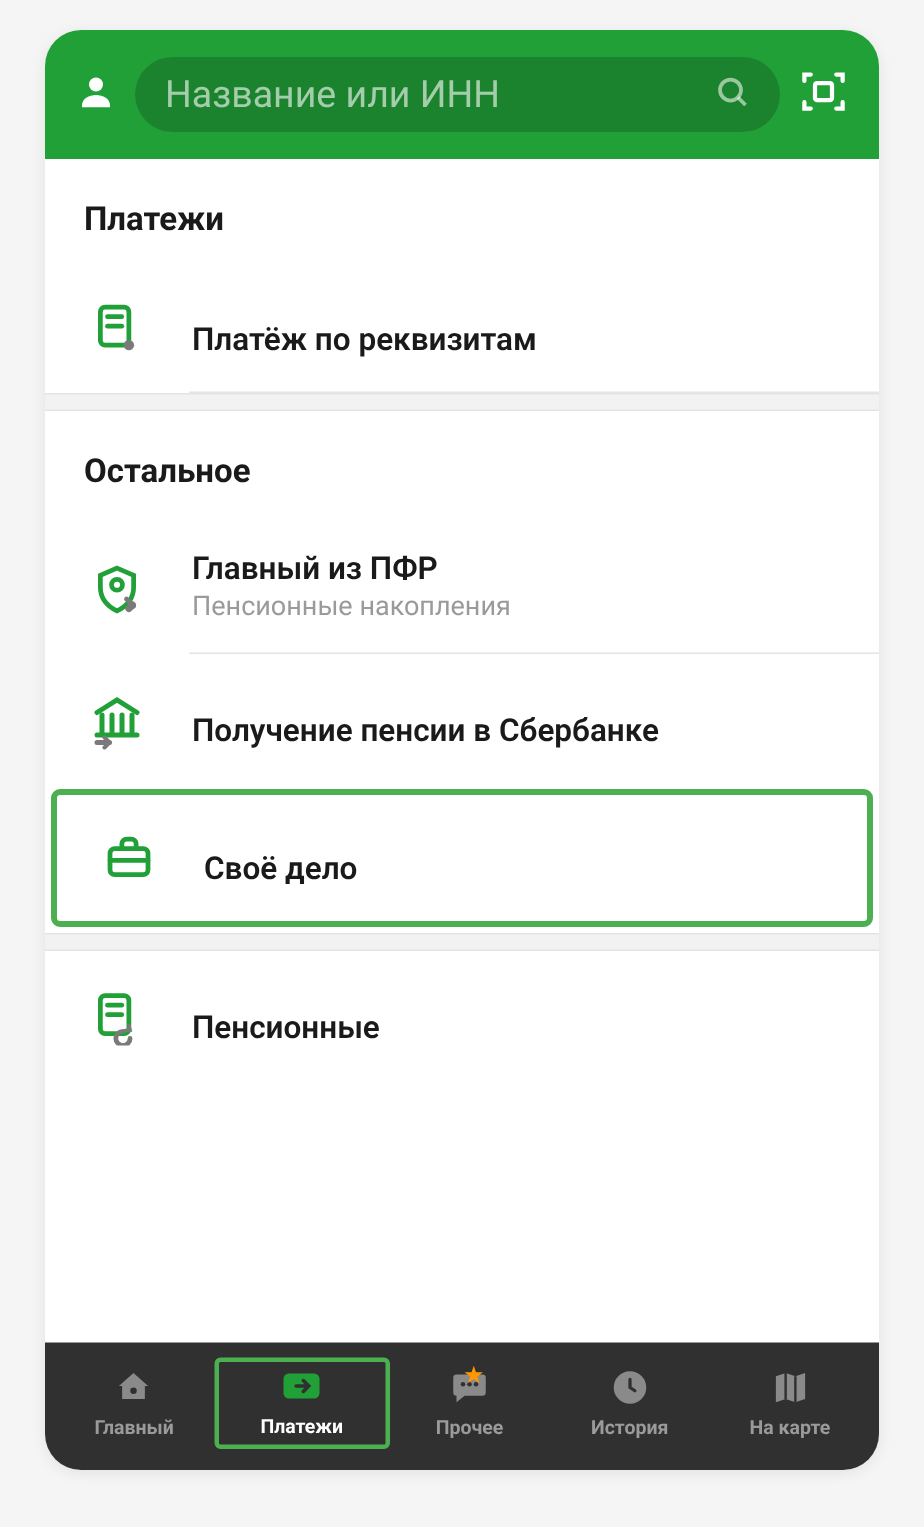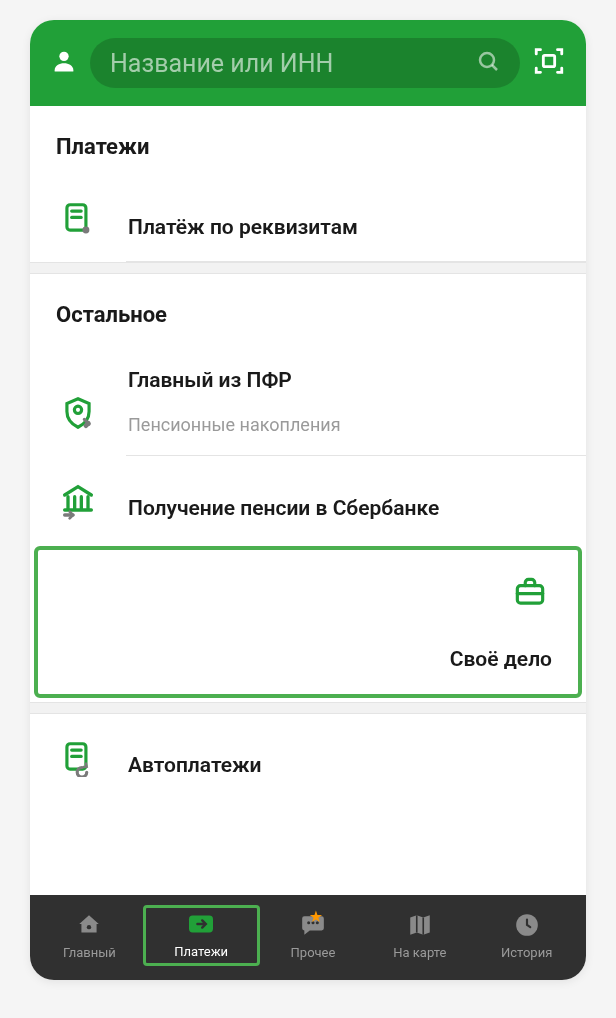--- a/index.html
+++ b/index.html
@@ -69,21 +69,21 @@
   }
   .list-item-title {
     font-size: 21px;
     font-weight: 600;
     color: #1a1a1a;
     line-height: 1.3;
   }
   .list-item-subtitle {
     font-size: 18px;
     color: #9a9a9a;
-    margin-top: 20px;
+    margin-top: 0;
   }
   .divider {
     border-top: 1px solid #e4e4e4;
     margin-left: 96px;
   }
   .section-divider {
     height: 12px;
     background: #f2f2f2;
     border-top: 1px solid #e4e4e4;
     border-bottom: 1px solid #e4e4e4;
@@ -93,41 +93,40 @@
     height: 44px;
     display: flex;
     align-items: center;
     justify-content: center;
     flex-shrink: 0;
   }
   .highlighted {
     border: 4px solid #4caf50;
     border-radius: 6px;
     margin: 4px 4px;
-    flex-direction: column;
   }
   .bottom-nav {
     background: #303030;
     display: flex;
     justify-content: space-around;
     align-items: center;
     padding: 10px 6px 14px 6px;
   }
   .nav-item {
     display: flex;
     flex-direction: column;
     align-items: center;
     gap: 6px;
     flex: 1;
     padding: 4px 2px;
   }
   .nav-label {
     font-size: 13px;
     color: #9a9a9a;
-    font-weight: 400;
+    font-weight: 700;
   }
   .nav-active {
     border: 3px solid #4caf50;
     border-radius: 4px;
     padding: 2px 4px 4px 4px;
   }
   .nav-active .nav-label { color: #fff; }
   .badge-star {
     position: absolute;
     top: -4px;
@@ -244,21 +243,21 @@
       <div class="icon-wrap">
         <svg width="38" height="38" viewBox="0 0 24 24" fill="none" stroke="#21a038" stroke-width="2" stroke-linecap="round">
             <rect x="5" y="3" width="12" height="16" rx="2"></rect>
             <line x1="8" y1="7" x2="14" y2="7"></line>
             <line x1="8" y1="11" x2="14" y2="11"></line>
             <path d="M14.5 18a3 3 0 103 3" stroke="#7a7a7a"></path>
             <path d="M17 15.5l.5 2-2 .2" stroke="#7a7a7a" stroke-width="1.5"></path>
           </svg>
       </div>
       <div class="list-item-text">
-        <div class="list-item-title">Автоплатежи</div>
+        <div class="list-item-title">Пенсионные</div>
       </div>
     </div>
 
   </div>
 
   <div class="bottom-nav">
     <div class="nav-item">
       <div class="nav-icon-wrap">
         <svg width="28" height="26" viewBox="0 0 24 24" fill="#8a8a8a">
             <path d="M12 3l9 8h-2v8H5v-8H3l9-8z"></path>
@@ -283,31 +282,31 @@
             <circle cx="8" cy="10" r="1.4" fill="#303030"></circle>
             <circle cx="12" cy="10" r="1.4" fill="#303030"></circle>
             <circle cx="16" cy="10" r="1.4" fill="#303030"></circle>
           </svg>
         <span class="badge-star">★</span>
       </div>
       <span class="nav-label">Прочее</span>
     </div>
     <div class="nav-item">
       <div class="nav-icon-wrap">
+        <svg width="26" height="26" viewBox="0 0 24 24" fill="#8a8a8a">
+            <circle cx="12" cy="12" r="10"></circle>
+            <path d="M12 7v5l3 2" stroke="#303030" stroke-width="2" fill="none" stroke-linecap="round"></path>
+          </svg>
+      </div>
+      <span class="nav-label">История</span>
+    </div>
+    <div class="nav-item">
+      <div class="nav-icon-wrap">
         <svg width="28" height="26" viewBox="0 0 24 24" fill="#8a8a8a">
             <path d="M3 5l6-2 6 2 6-2v16l-6 2-6-2-6 2V5z"></path>
             <path d="M9 3v16M15 5v16" stroke="#303030" stroke-width="1.5"></path>
           </svg>
       </div>
       <span class="nav-label">На карте</span>
     </div>
-    <div class="nav-item">
-      <div class="nav-icon-wrap">
-        <svg width="26" height="26" viewBox="0 0 24 24" fill="#8a8a8a">
-            <circle cx="12" cy="12" r="10"></circle>
-            <path d="M12 7v5l3 2" stroke="#303030" stroke-width="2" fill="none" stroke-linecap="round"></path>
-          </svg>
-      </div>
-      <span class="nav-label">История</span>
-    </div>
   </div>
 
 </div>
 
 </body></html>

